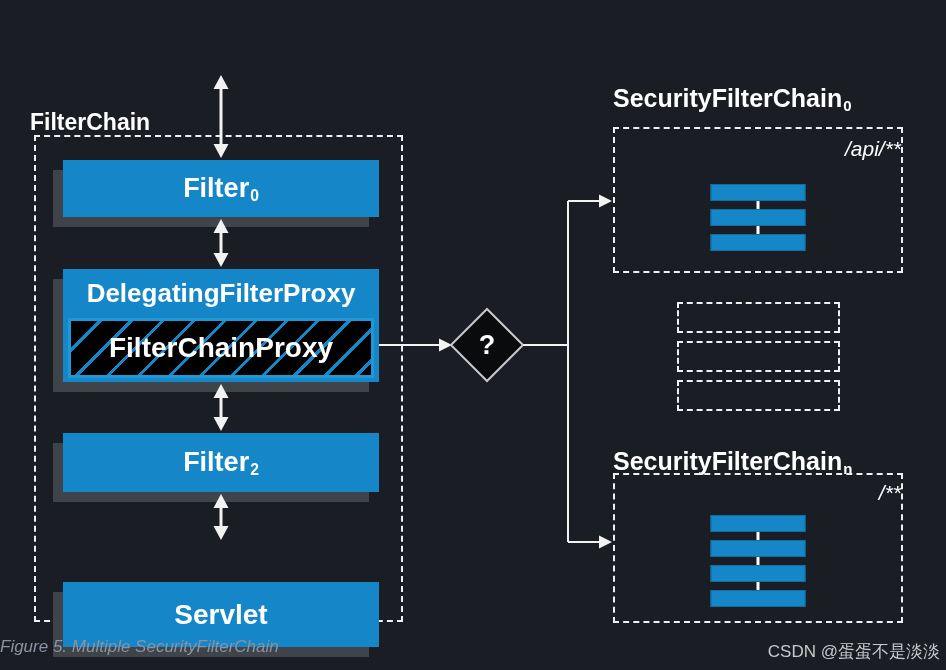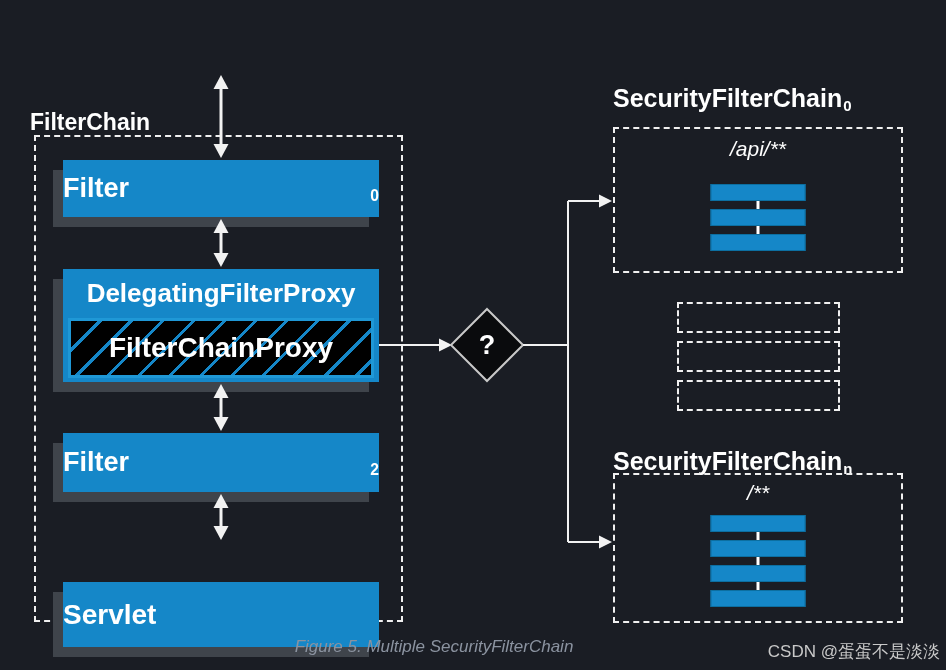--- a/index.html
+++ b/index.html
@@ -14,21 +14,21 @@
     font-family:"Liberation Sans", sans-serif;
     -webkit-font-smoothing:antialiased;
   }
   .canvas *{box-sizing:border-box;}
 
   .box{
     position:absolute; display:flex; align-items:center; justify-content:center;
     color:#fff; font-weight:bold;
   }
   .shadowed{box-shadow:-10px 10px 0 0 var(--shadow);}
-  .blue{background:var(--blue);justify-content:space-between;}
+  .blue{background:var(--blue);}
   .green{background:var(--green); border:2px solid var(--green-border);}
 
   .client{left:63px; top:15px; width:316px; height:58px; font-size:28px;}
   .filter0{left:63px; top:160px; width:316px; height:57px; font-size:27px;}
   .filter2{left:63px; top:433px; width:316px; height:59px; font-size:27px;}
   .servlet{left:63px; top:542px; width:316px; height:65px; font-size:28px;margin-top:40px;}
 
   .subscript{display:inline-block; font-size:0.58em; transform:translateY(7px); margin-left:1px;}
   .subscript-title{display:inline-block; font-size:0.6em; transform:translateY(4px); margin-left:1px;}
 
@@ -67,21 +67,21 @@
   .tn{top:431px;margin-top:16px;}
 
   .chain-box{
     position:absolute; left:613px; width:290px;
     border:2px dashed var(--dash);
   }
   .c0{top:127px; height:146px;}
   .cn{top:473px; height:150px;}
 
   .pattern{
-    position:absolute; left:0; width:100%; text-align:center;
+    position:absolute; left:0; width:100%; text-align:right;
     color:#fff; font-style:italic; font-size:21px;
   }
   .p0{top:8px;}
   .pn{top:6px;}
 
   .bars{
     position:absolute; left:50%; transform:translateX(-50%);
     display:flex; flex-direction:column; align-items:center;
   }
   .bars0{top:55px;}
@@ -95,21 +95,21 @@
   }
 
   .svg-layer{position:absolute; left:0; top:0; pointer-events:none;}
   .ln{stroke:var(--line); fill:none;}
   .w3{stroke-width:3px;}
   .w2{stroke-width:2px;}
   .ah{fill:var(--line); stroke:none;}
   .dm{fill:#0a0b0d; stroke:#c9c9c9; stroke-width:2px;}
 
   .caption{
-    position:absolute; left:0; top:637px; width:868px; text-align:center;
+    position:absolute; left:0; top:637px; width:868px; text-align:left;
     color:var(--caption); font-style:italic; font-size:17px;
   }
   .watermark{
     position:absolute; right:6px; top:640px;
     color:var(--watermark); font-size:17px;
   }
 </style>
 </head>
 <body>
 

